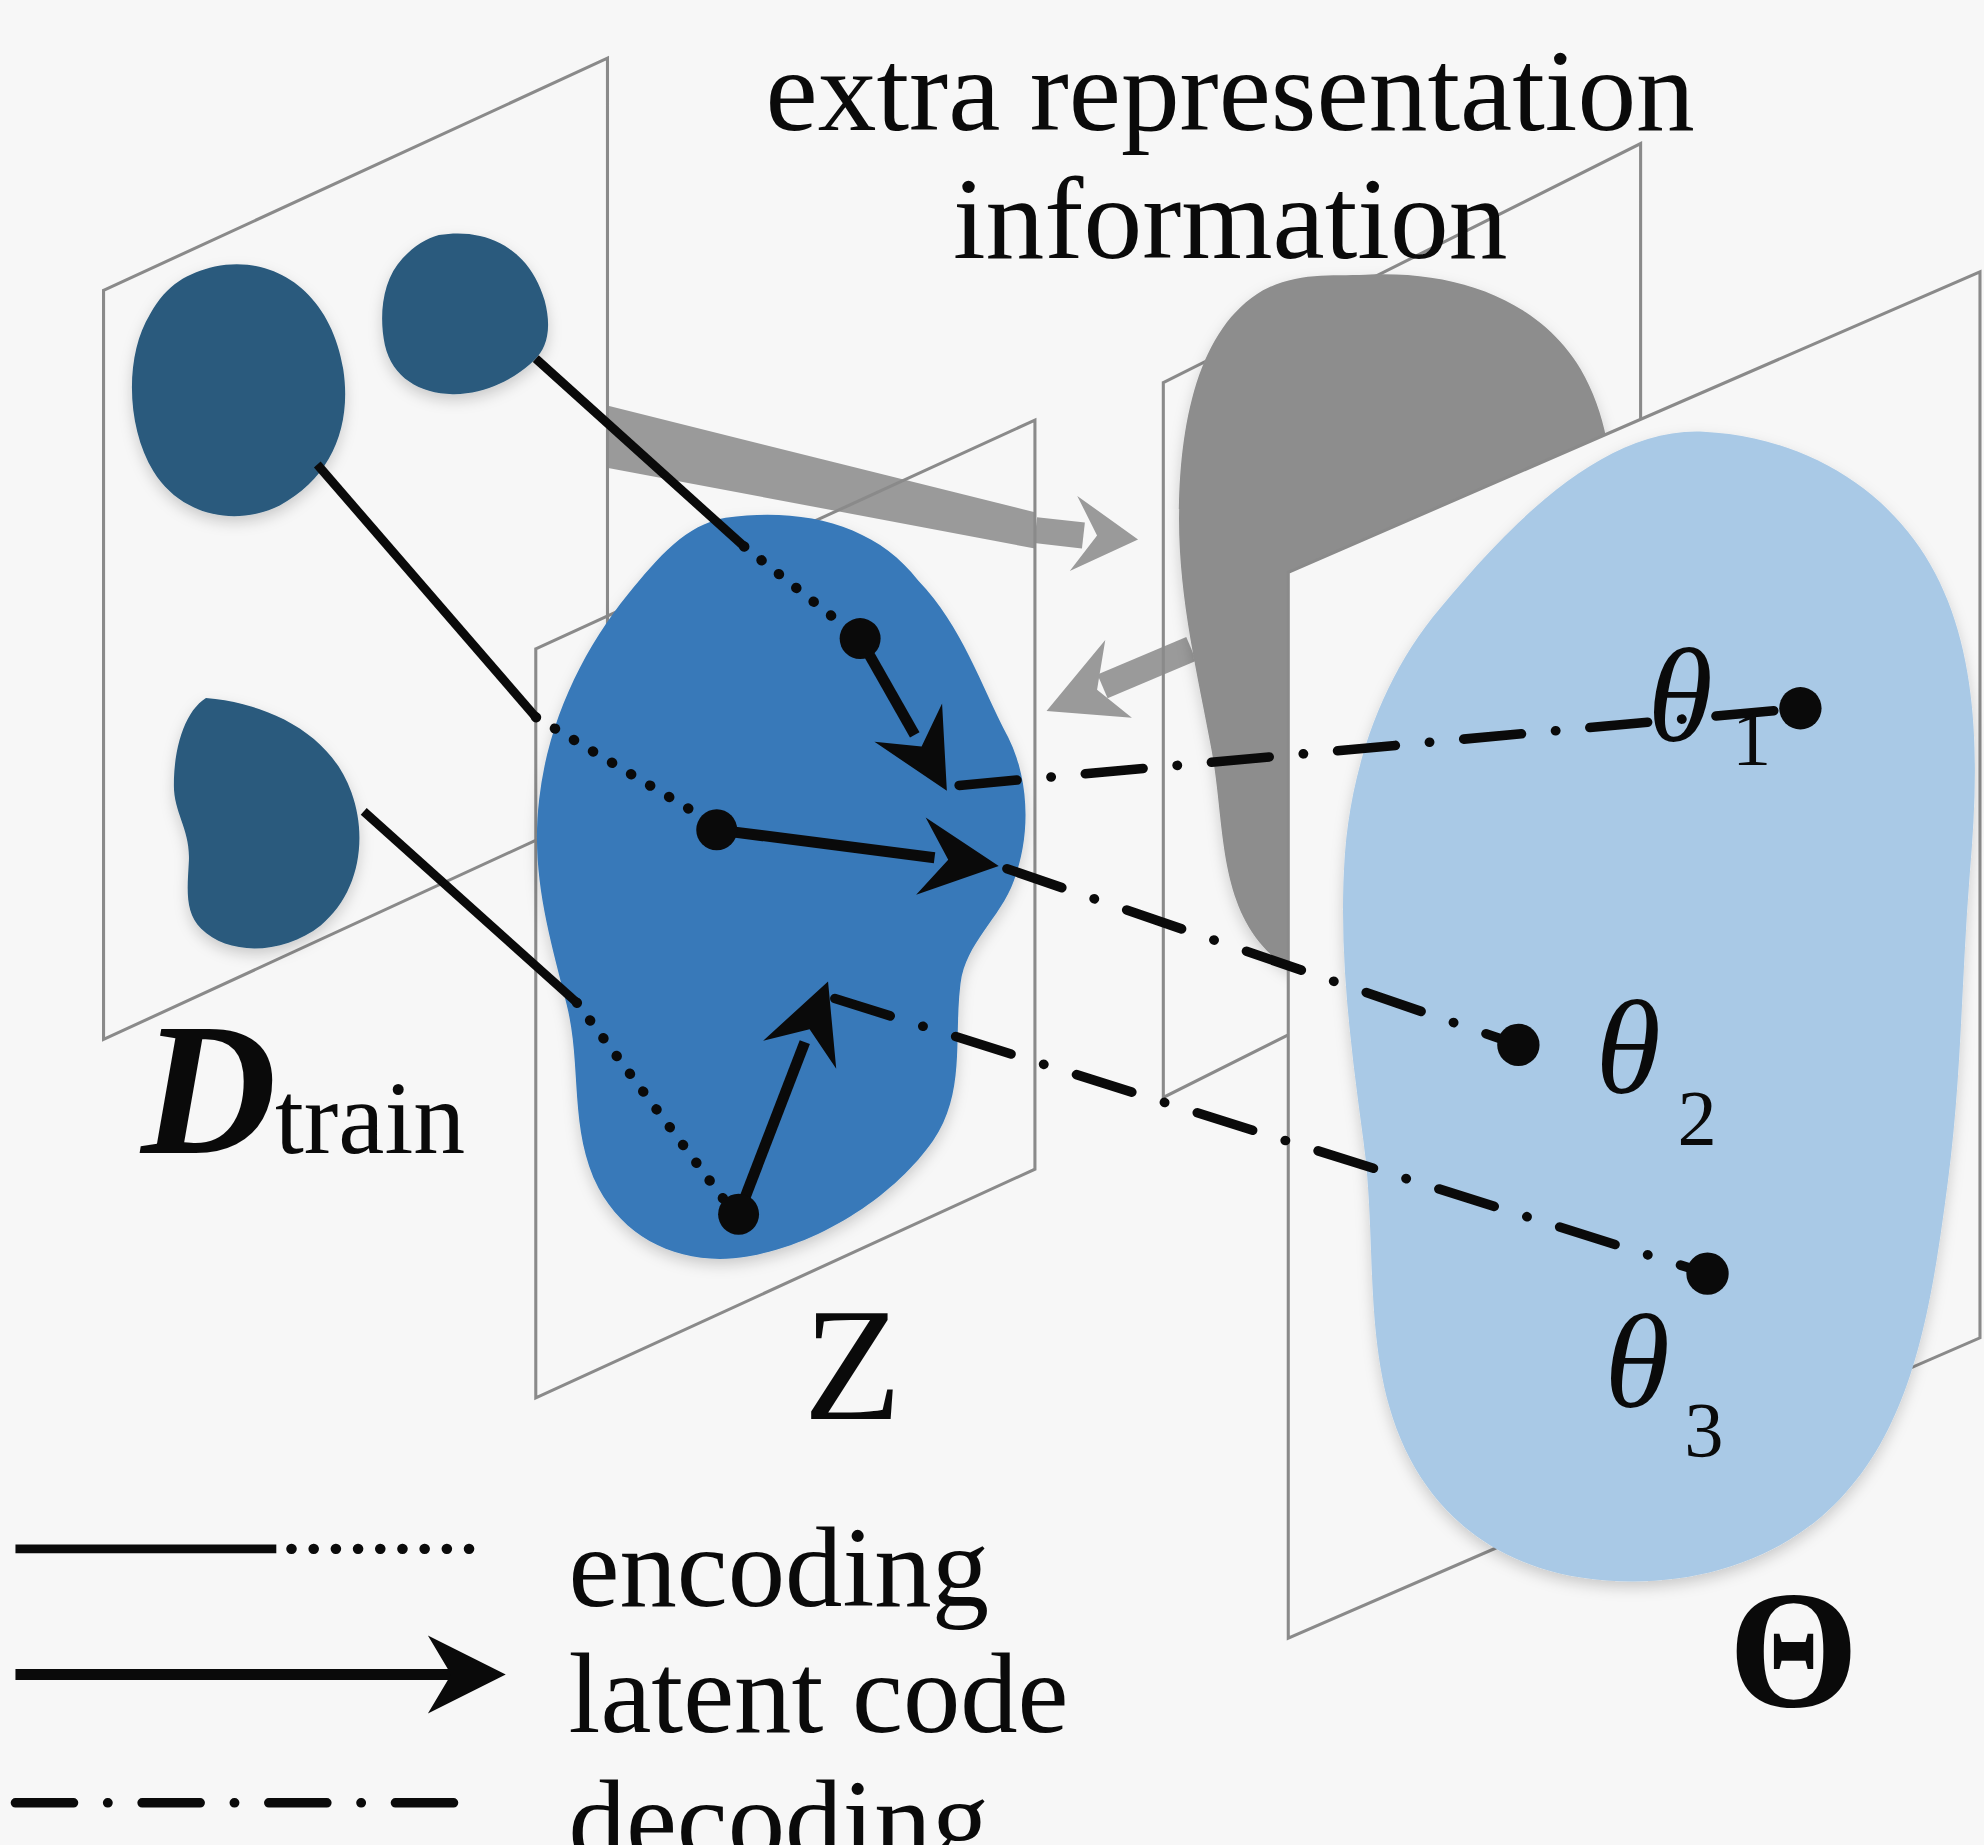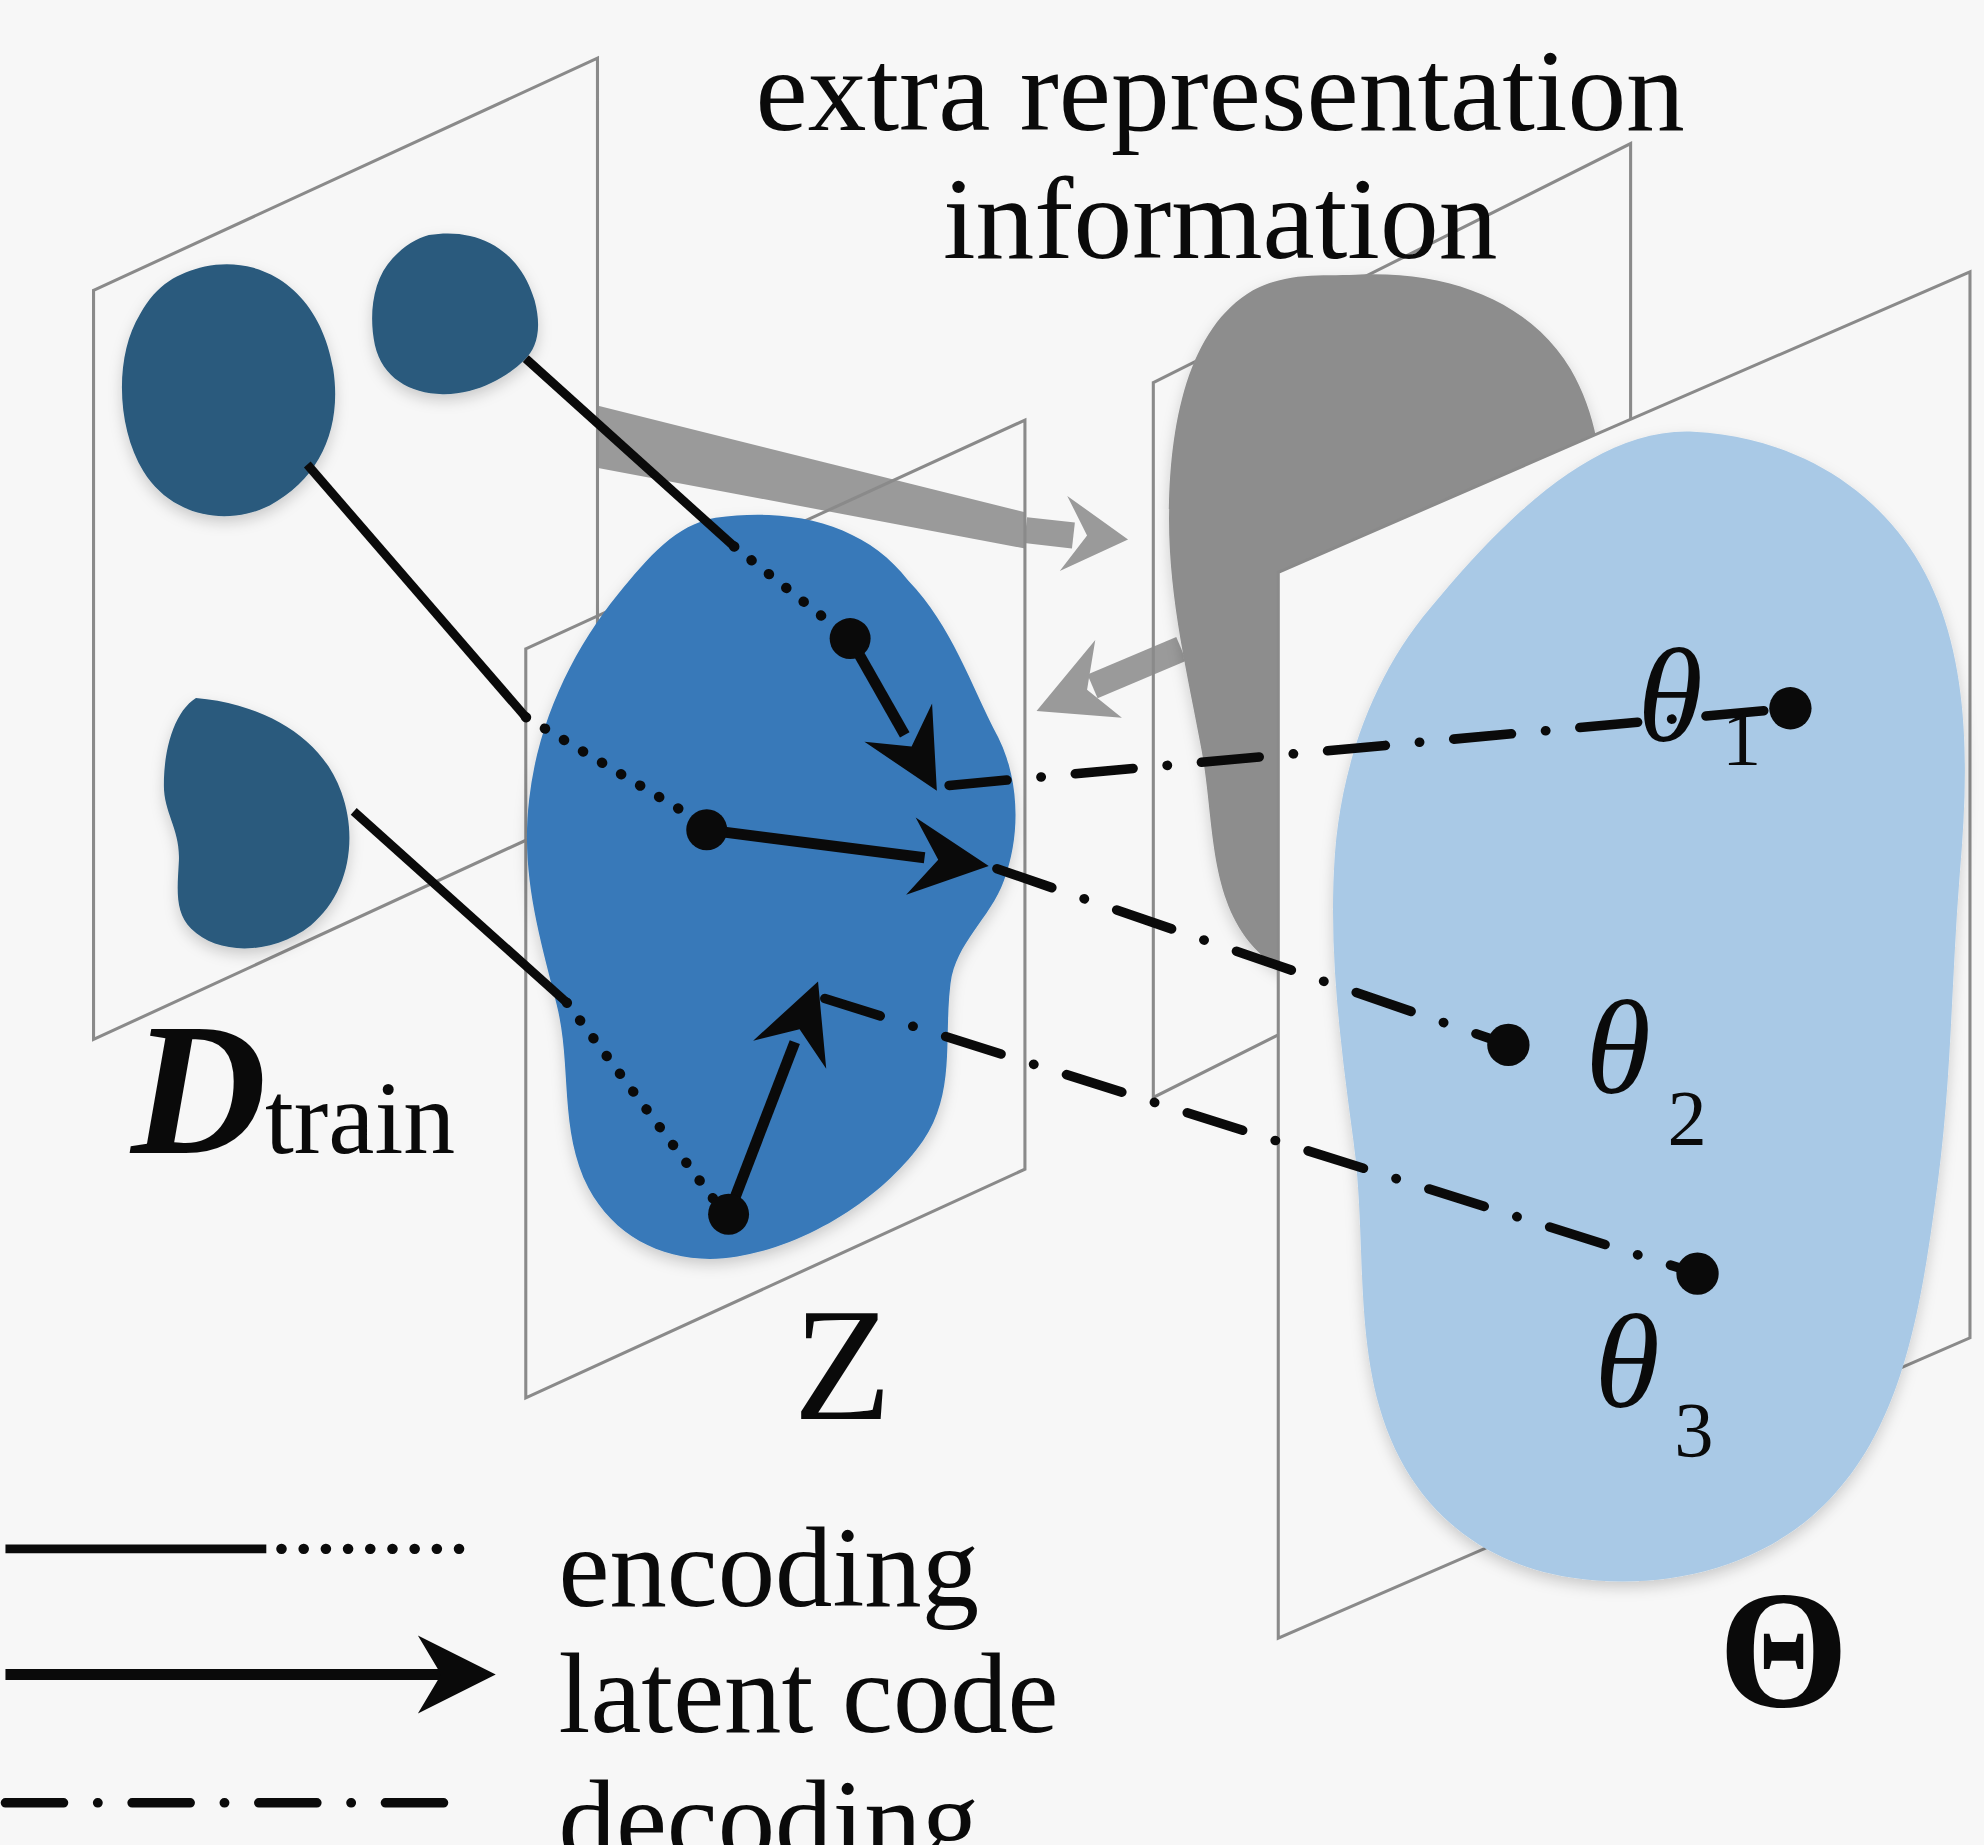--- a/index.html
+++ b/index.html
@@ -5,20 +5,21 @@
   html, body {
     margin: 0;
     padding: 0;
     background: #f7f7f7;
   }
   .figure-wrap {
     width: 1606px;
     height: 1846px;
     position: relative;
     font-family: "Liberation Serif", "DejaVu Serif", serif;
+    padding-left: 10px;
   }
   svg { display: block; }
   text { fill: #0a0a0a; }
   .title-text   { font-size: 172px; }
   .space-label  { font-size: 235px; }
   .script-d     { font-size: 275px; font-style: italic; font-weight: bold; }
   .sub-label    { font-size: 152px; }
   .theta        { font-size: 195px; font-style: italic; }
   .theta-sub    { font-size: 115px; }
   .big-theta    { font-size: 245px; font-weight: bold; }

